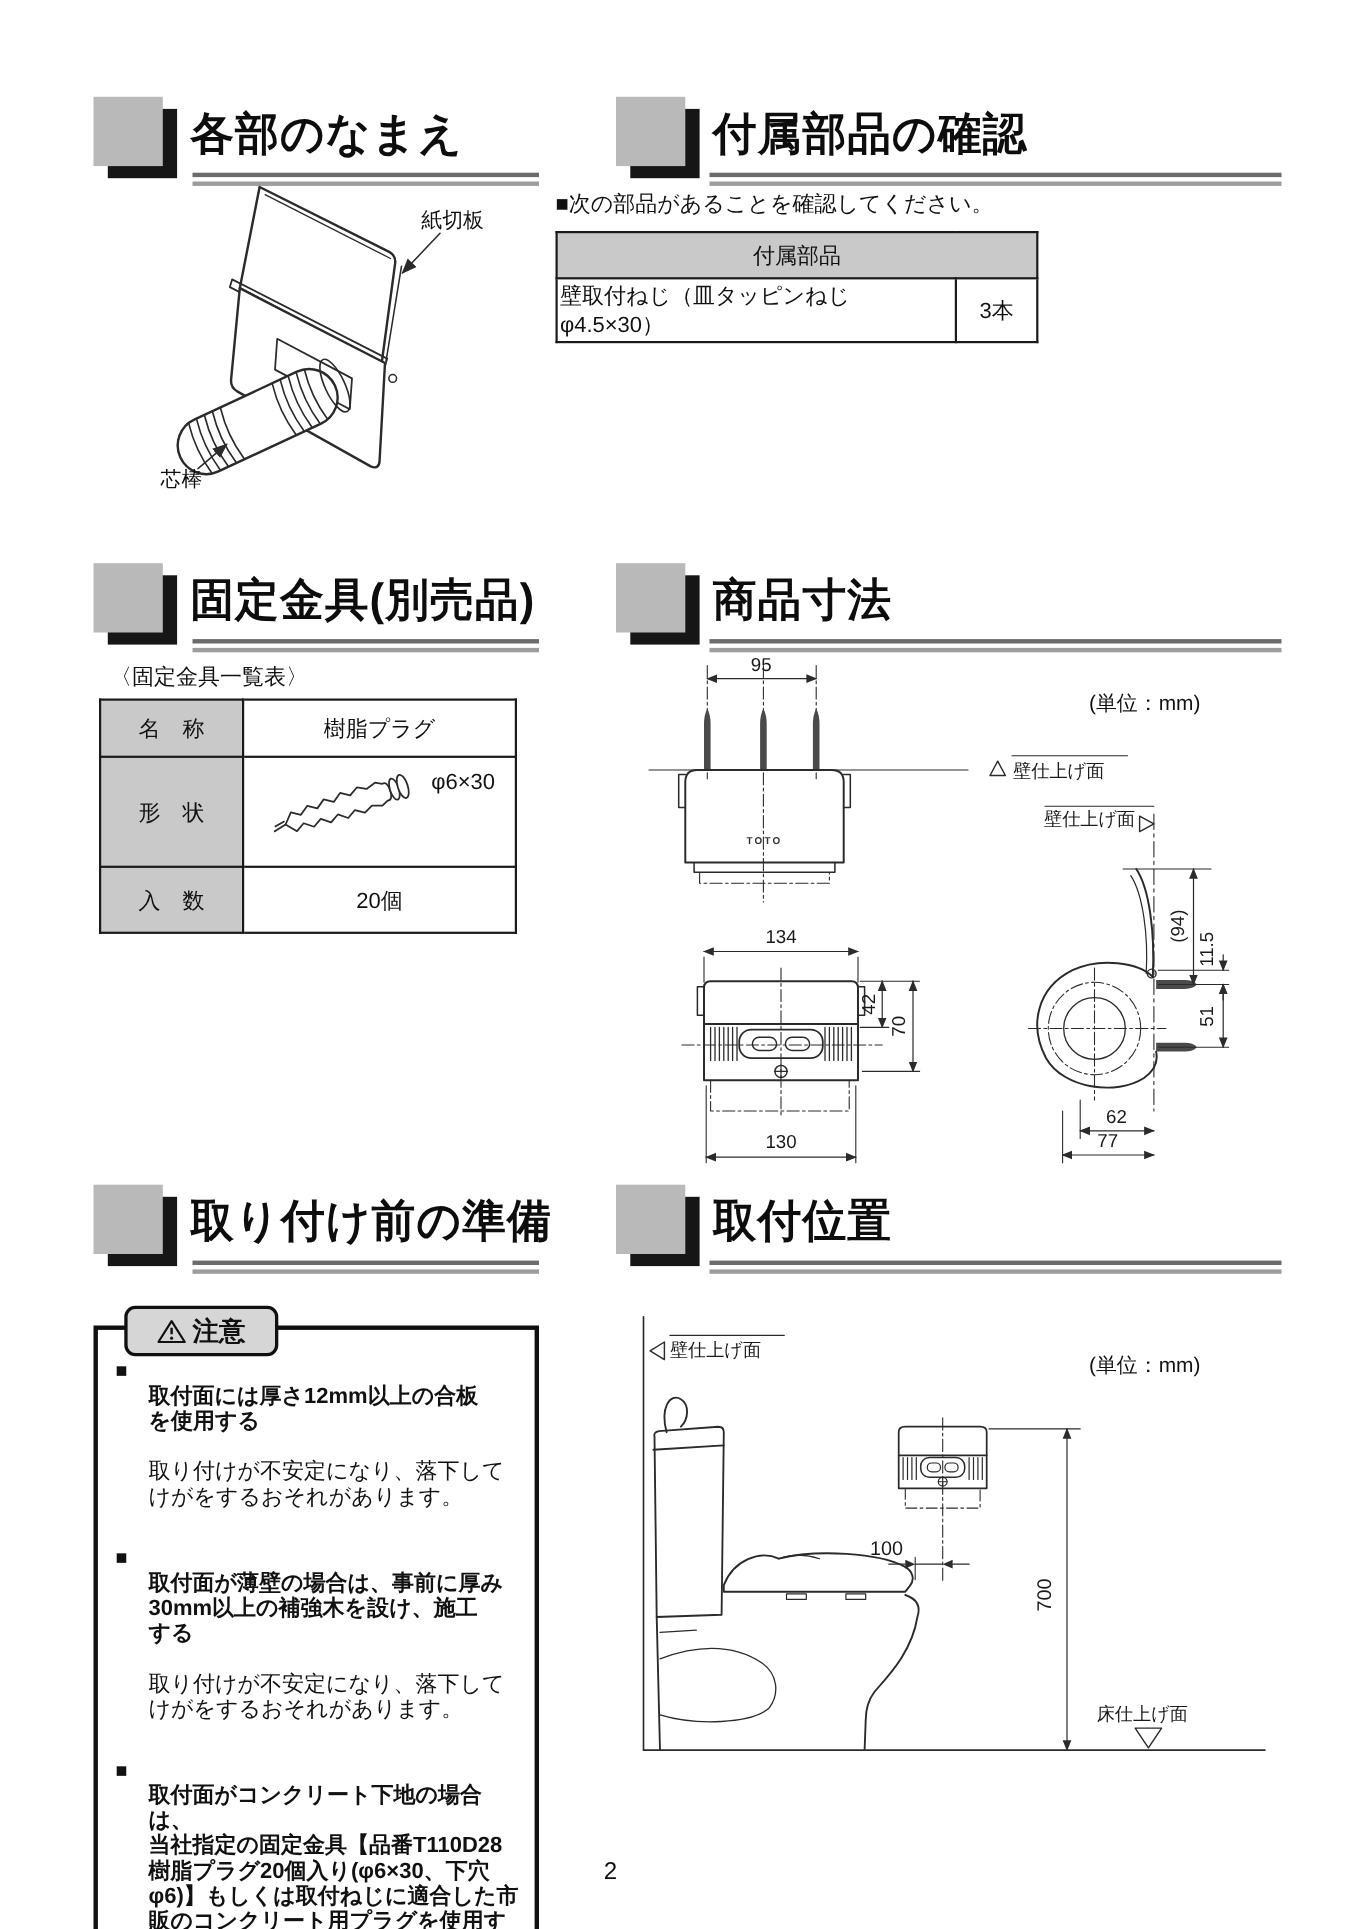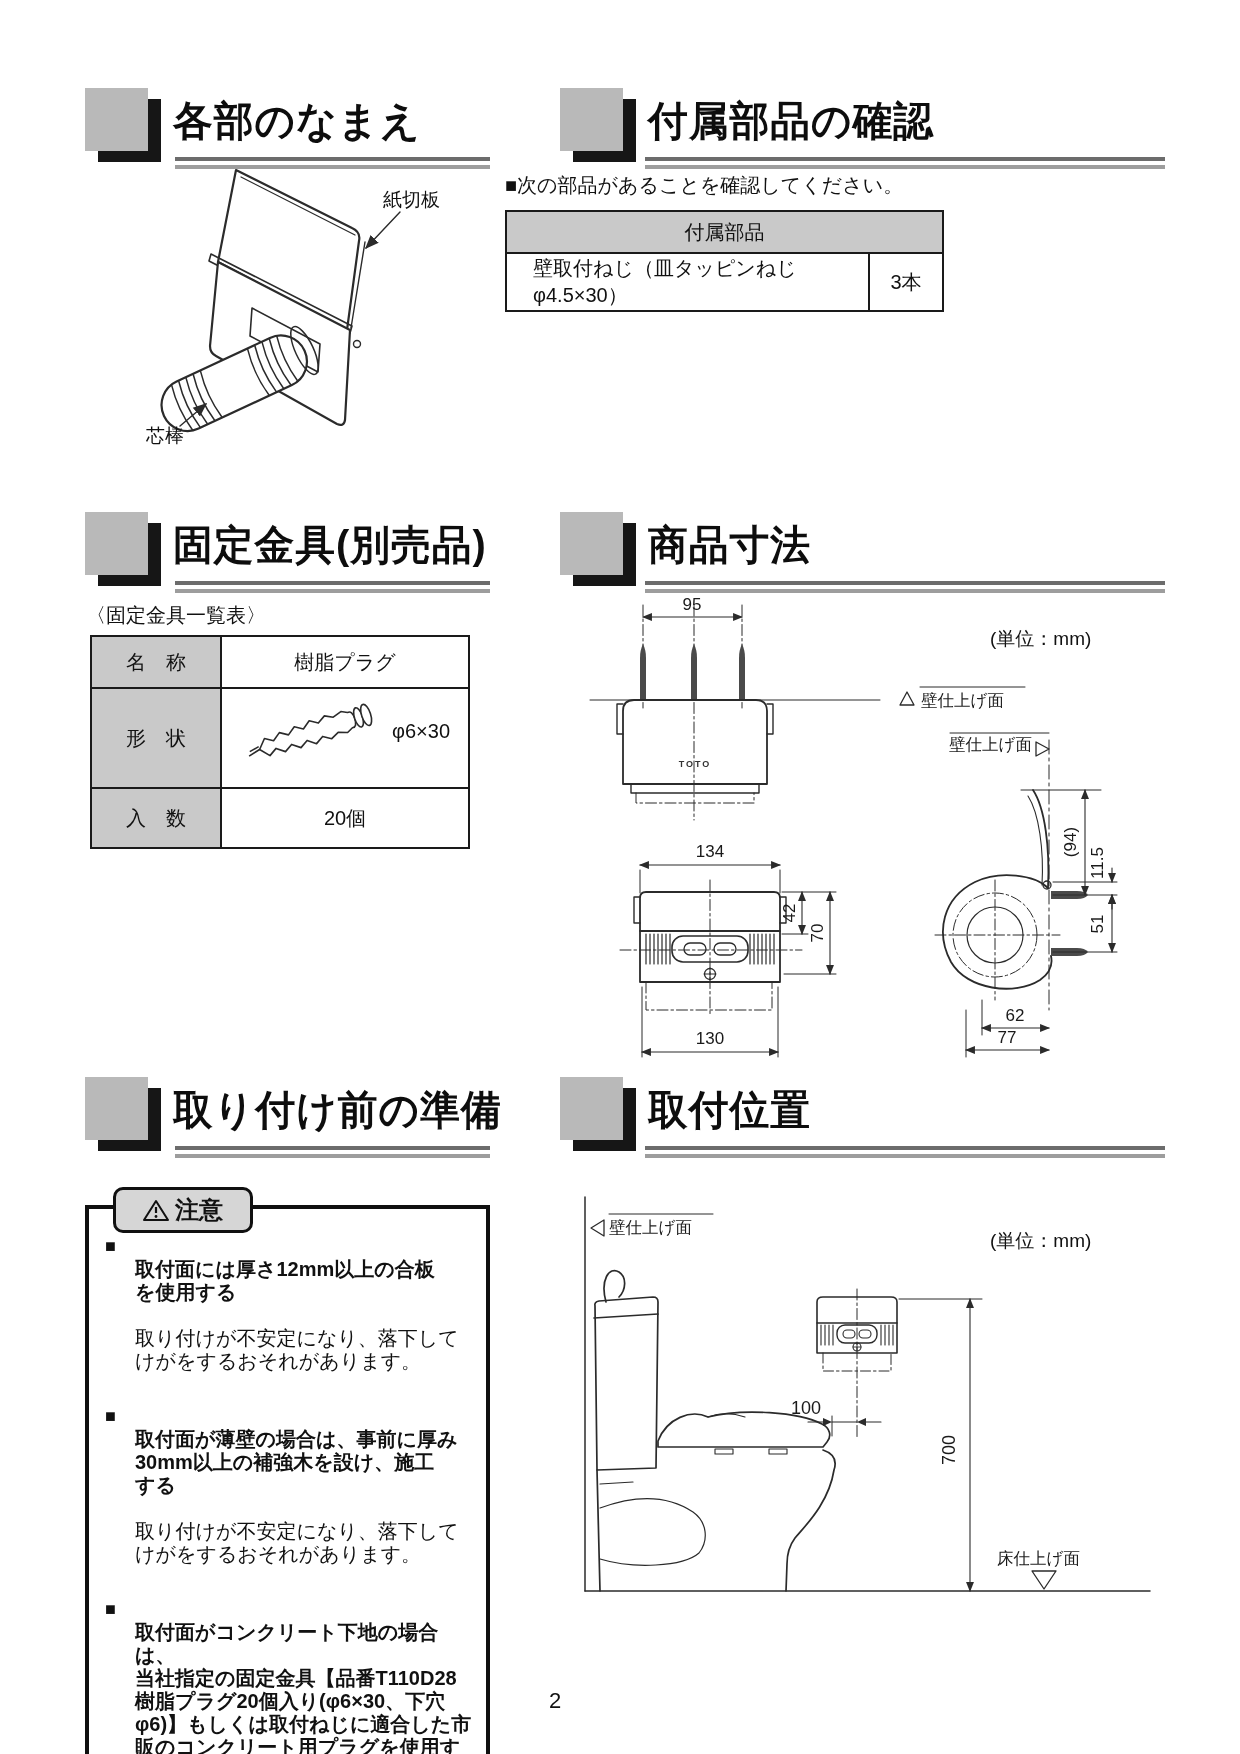--- a/index.html
+++ b/index.html
@@ -13,31 +13,31 @@
   .sq-g{position:absolute;left:0;top:0;width:63px;height:63px;background:#b9b9b9;}
   .hdr-title{position:absolute;left:88px;top:6px;font-size:41px;font-weight:900;
              letter-spacing:1px;white-space:nowrap;color:#0d0d0d;transform:scaleX(.97);transform-origin:left;}
   .hdr-rule{position:absolute;top:69px;height:4px;border-top:4px solid #6c6c6c;border-bottom:4px solid #9d9d9d;}
 
   
   .acc-intro{position:absolute;left:505px;top:172px;font-size:20px;font-weight:500;}
   .acc-table{position:absolute;left:505px;top:210px;width:439px;border-collapse:collapse;}
   .acc-table td{border:2.5px solid #1a1a1a;font-size:20px;}
   .acc-th{background:#c9c9c9;text-align:center;height:38px;font-weight:500;}
-  .acc-name{height:48px;padding-left:26px;}
+  .acc-name{height:48px;padding-left:2px;}
   .acc-qty{width:70px;text-align:center;}
 
   
-  .hw-label-note{position:absolute;left:86px;top:602px;font-size:20px;}
+  .hw-label-note{position:absolute;left:100px;top:602px;font-size:20px;}
   .hw-table{position:absolute;left:90px;top:635px;width:380px;border-collapse:collapse;}
   .hw-table td{border:2.5px solid #1a1a1a;font-size:20px;}
   .hw-lab{background:#c9c9c9;width:126px;text-align:center;font-weight:500;}
   .hw-val{text-align:center;}
   .r1{height:52px}.r2{height:52px}.r3{height:100px}.r4{height:60px}
-  .shape-wrap{display:flex;align-items:center;justify-content:center;gap:2px;}
+  .shape-wrap{display:flex;align-items:flex-start;justify-content:center;gap:2px;}
   .shape-note{font-size:20px;margin-bottom:14px;}
 
   
   .caution-box{position:absolute;left:85px;top:1205px;width:397px;border:4px solid #101010;background:#fff;}
   .caution-badge{position:absolute;left:24px;top:-22px;width:134px;height:40px;background:#d6d6d6;
                  border:3px solid #101010;border-radius:10px;display:flex;align-items:center;
                  justify-content:center;gap:6px;font-size:24px;font-weight:700;}
   .caution-items{padding:26px 10px 10px 16px;}
   .c-item{display:flex;margin-bottom:9px;}
   .c-bullet{width:30px;font-size:18px;font-weight:700;line-height:23px;}

